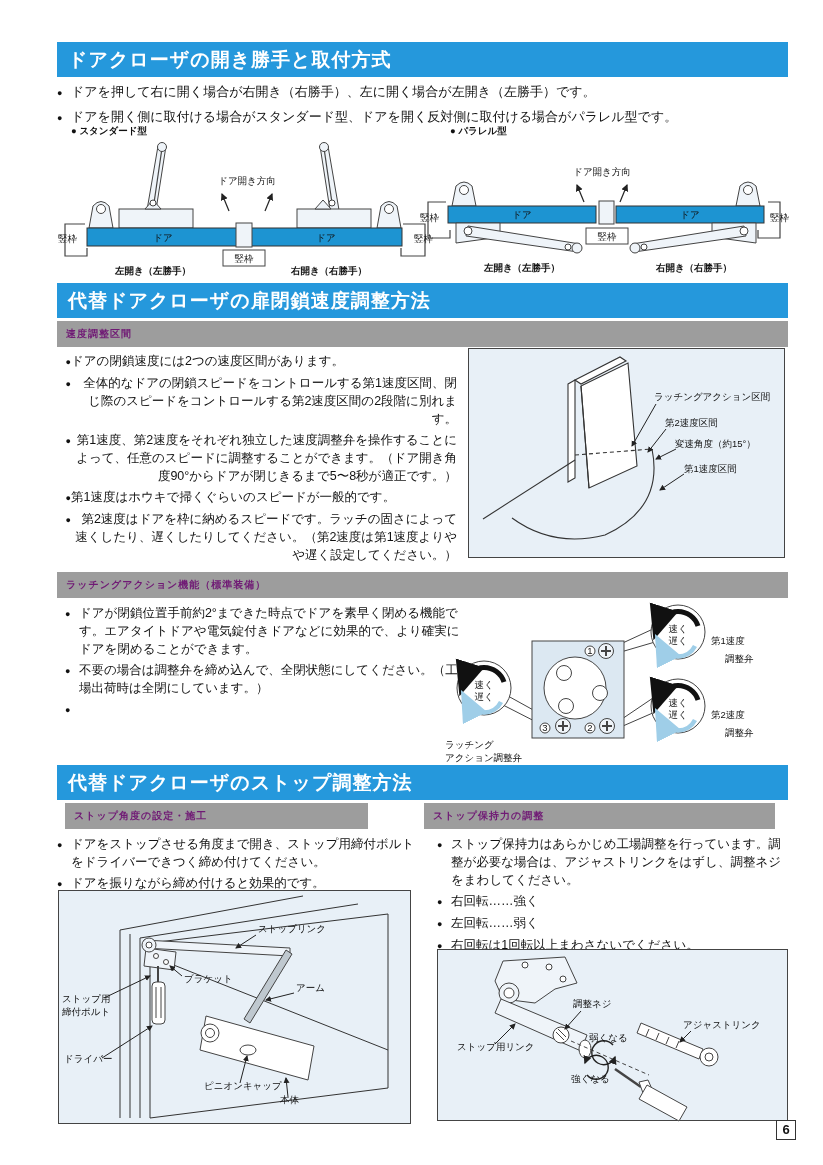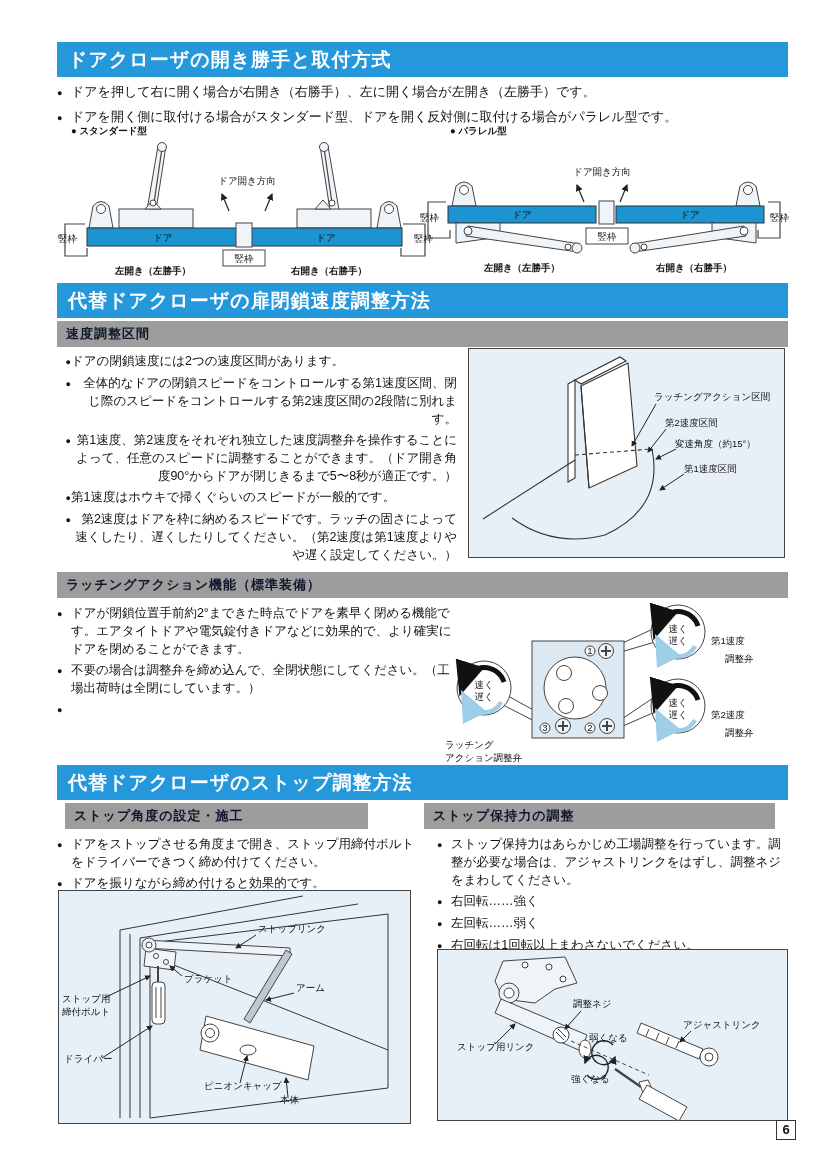--- a/index.html
+++ b/index.html
@@ -1,21 +1,21 @@
 <!DOCTYPE html>
 <html><head>
 <meta charset="utf-8">
 <style>
   html,body{margin:0;padding:0;background:#ffffff;}
   .page{position:relative;width:823px;height:1165px;background:#fff;overflow:hidden;
         font-family:"Liberation Sans","DejaVu Sans",sans-serif;color:#111;padding-left:36px;}
   .hbar{position:absolute;left:57px;width:731px;height:35px;background:#2598dc;color:#fff;
         font-weight:bold;font-size:19px;line-height:35px;padding-left:11px;box-sizing:border-box;
         letter-spacing:1px;}
-  .gbar{position:absolute;background:#9d9d9d;color:#0f172a;font-weight:bold;font-size:13px;
+  .gbar{position:absolute;background:#9d9d9d;color:#701a75;font-weight:bold;font-size:10px;
         height:26px;line-height:26px;padding-left:9px;box-sizing:border-box;letter-spacing:1px;}
   .bullets{position:absolute;font-size:12.5px;line-height:18px;}
   .bullets.big{font-size:13px;line-height:19.5px;}
   .bi{display:flex;margin-bottom:3px;}
   .dot{flex:0 0 14px;}
   .dot::before{content:"●";font-size:9px;line-height:18px;}
   .big .dot::before{line-height:19.5px;}
   svg.diag{position:absolute;overflow:visible;}
   svg text{font-family:"Liberation Sans","DejaVu Sans",sans-serif;fill:#111;font-size:9.5px;}
   .pagenum{position:absolute;left:776px;top:1120px;width:20px;height:20px;border:1.5px solid #333;
@@ -232,21 +232,21 @@
     <text x="186" y="52">ラッチングアクション区間</text>
     <text x="197" y="78">第2速度区間</text>
     <text x="207" y="99">変速角度（約15°）</text>
     <text x="216" y="124">第1速度区間</text>
   </svg>
 
   <div class="gbar" style="left:57px;top:572px;width:731px;">
     <span>ラッチングアクション機能（標準装備）</span>
   </div>
 
-  <div class="bullets" style="left:57px;top:604px;width:400px;">
+  <div class="bullets" style="left:65px;top:604px;width:400px;">
     <div class="bi">
         <span class="dot"></span>
         <span>ドアが閉鎖位置手前約2°まできた時点でドアを素早く閉める機能です。エアタイトドアや電気錠付きドアなどに効果的で、より確実にドアを閉めることができます。</span>
       </div>
     <div class="bi">
         <span class="dot"></span>
         <span>不要の場合は調整弁を締め込んで、全閉状態にしてください。（工場出荷時は全閉にしています。）</span>
       </div>
     <div class="bi">
         <span class="dot"></span>

